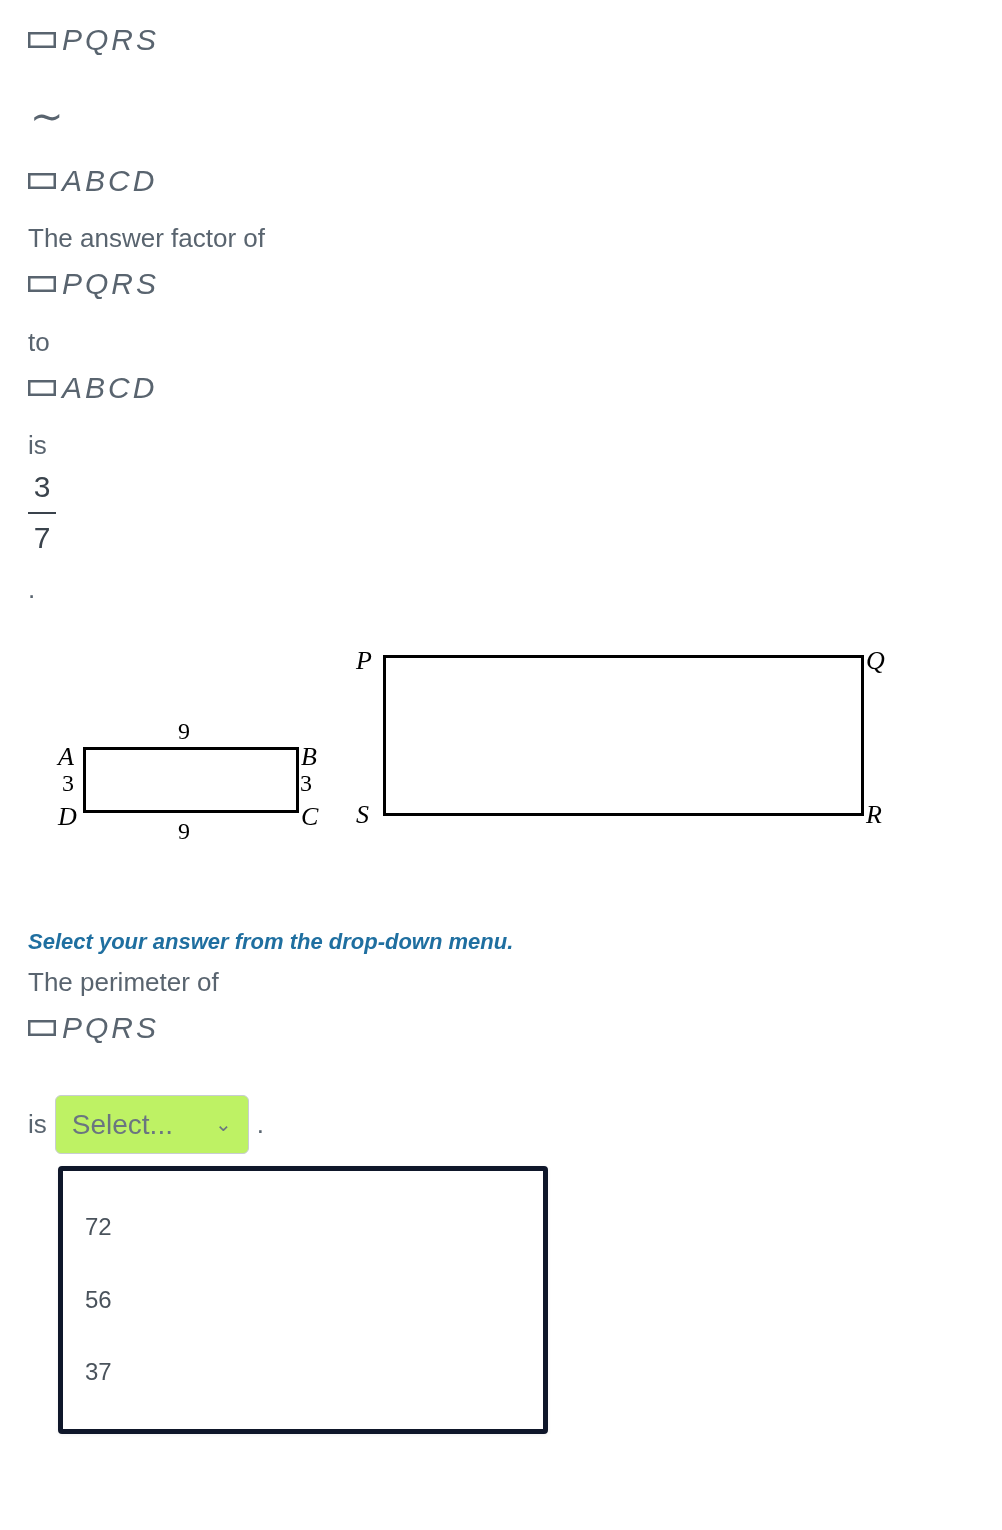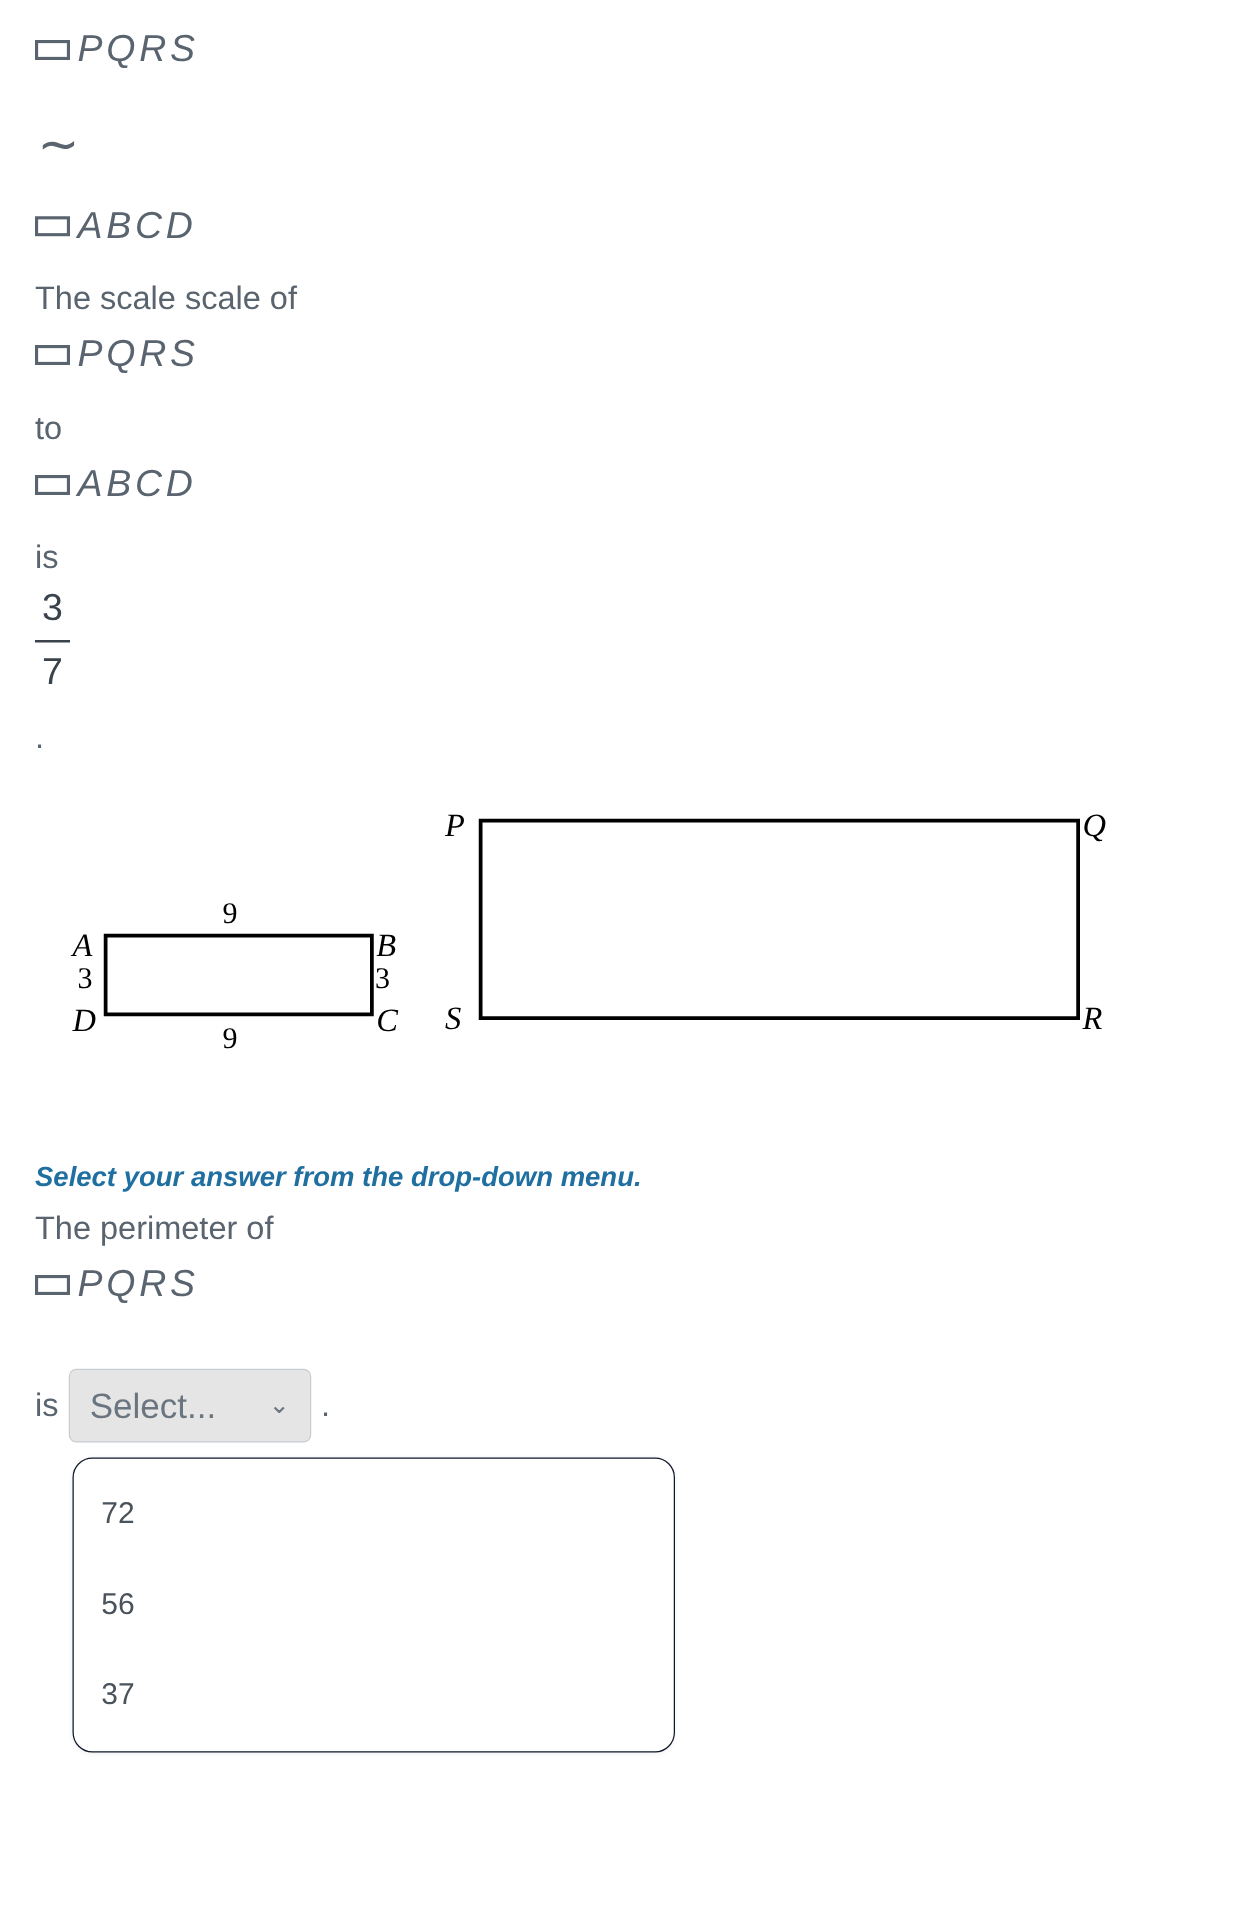--- a/index.html
+++ b/index.html
@@ -110,36 +110,36 @@
     display: inline-flex;
     align-items: center;
     justify-content: space-between;
     border: 1px solid #c8cdd2;
     border-radius: 6px;
     padding: 10px 16px;
     min-width: 160px;
     color: #6a7580;
     font-size: 28px;
     cursor: pointer;
-    background: #e5e5e5;
+    background: #bef264;
   }
   .select-box .chev {
     margin-left: 14px;
     font-size: 20px;
     color: #6a7580;
   }
   .options-panel {
     margin-top: 12px;
     margin-left: 30px;
     width: 480px;
-    border: 1px solid #0f172a;
-    border-radius: 16px;
+    border: 5px solid #0f172a;
+    border-radius: 4px;
     background: #fff;
     box-shadow: 0 1px 4px rgba(0,0,0,0.06);
-    padding: 8px 0;
+    padding: 20px 0;
   }
   .option-item {
     padding: 20px 22px;
     font-size: 24px;
     color: #4a535c;
     cursor: pointer;
   }
   .period { font-size: 26px; color: #59646f; }
   .spacer-sm { height: 8px; }
   .spacer-md { height: 14px; }
@@ -164,21 +164,21 @@
   
   <div class="line">
     <span class="rect-icon">
       <svg width="28" height="16">
           <rect x="1" y="1" width="26" height="14" fill="none" stroke="#59646f" stroke-width="3"></rect>
         </svg>
     </span><span class="poly-label">ABCD</span>
   </div>
 
   <div class="spacer-md"></div>
-  <div class="plain-text">The scale scale of</div>
+  <div class="plain-text">The answer factor of</div>
   <div class="spacer-sm"></div>
 
   
   <div class="line">
     <span class="rect-icon">
       <svg width="28" height="16">
           <rect x="1" y="1" width="26" height="14" fill="none" stroke="#59646f" stroke-width="3"></rect>
         </svg>
     </span><span class="poly-label">PQRS</span>
   </div>

